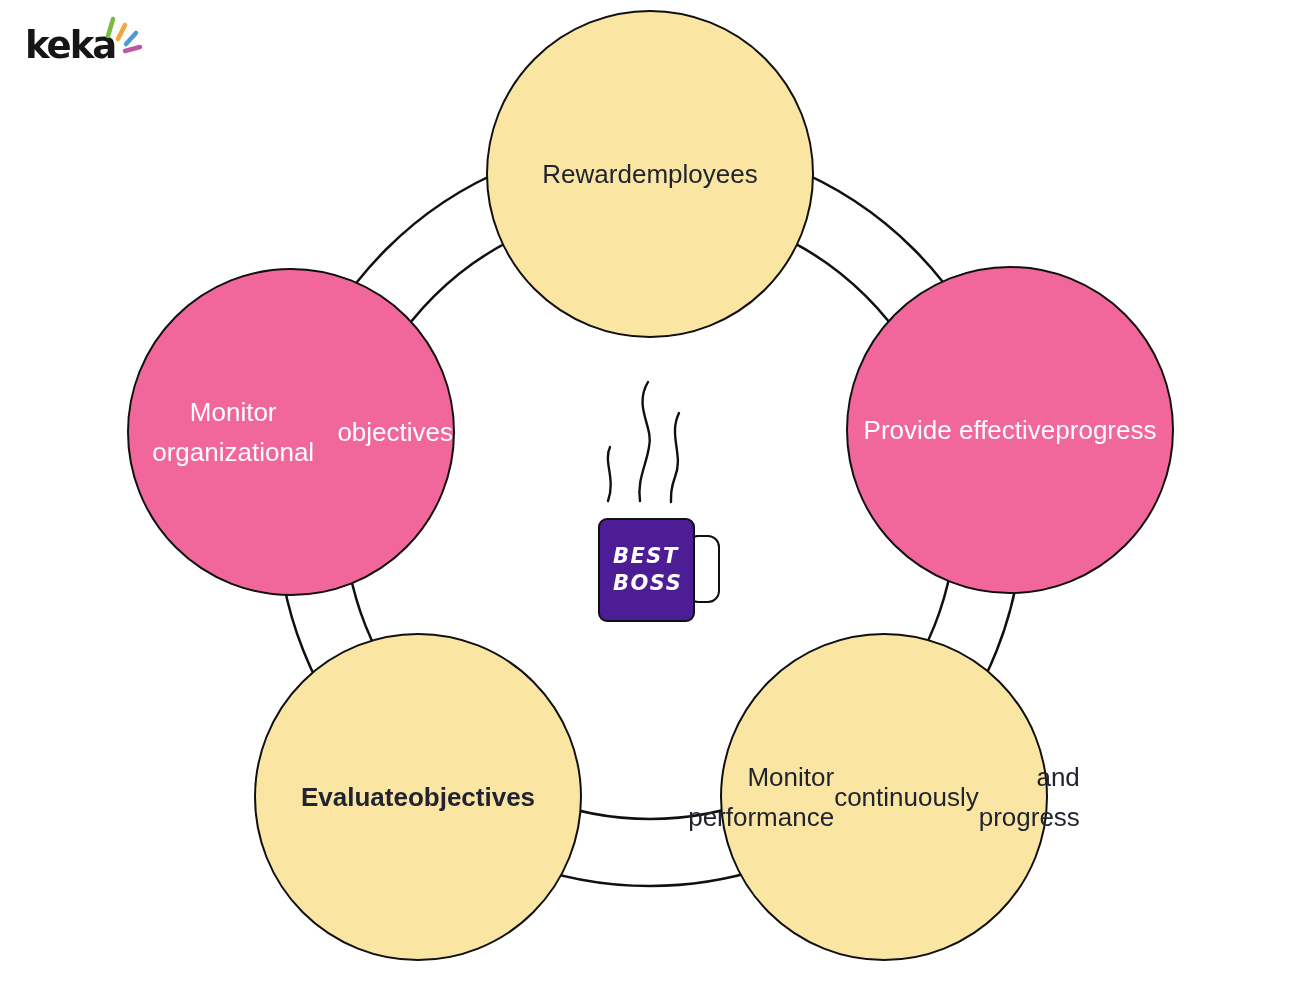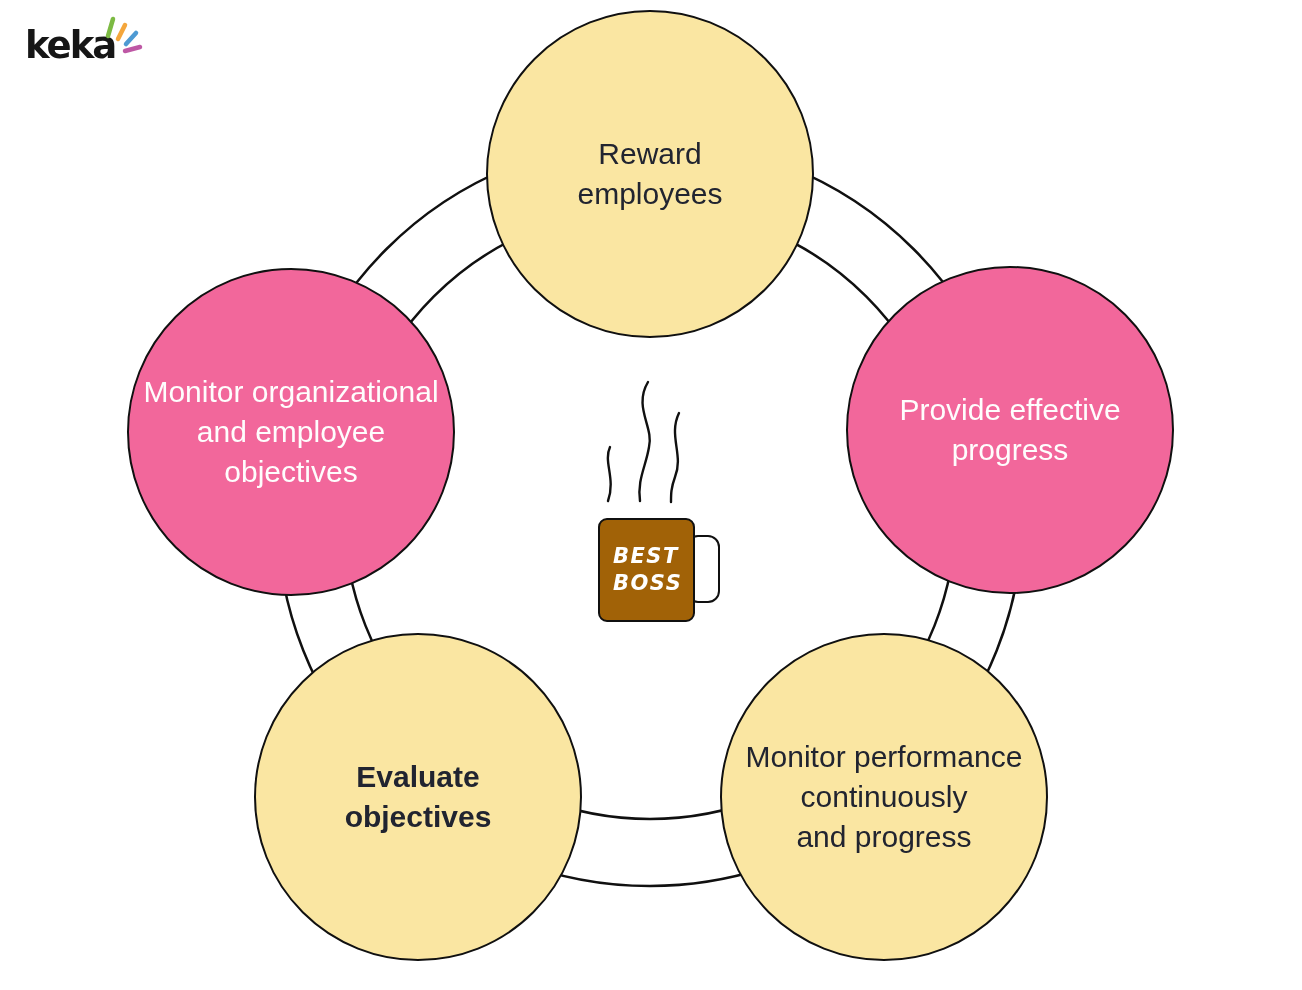--- a/index.html
+++ b/index.html
@@ -34,53 +34,52 @@
   }
   
   .node {
     position: absolute;
     width: 328px;
     height: 328px;
     box-sizing: border-box;
     border: 2.5px solid #101010;
     border-radius: 50%;
     display: flex;
-    flex-direction: column;
     align-items: center;
     justify-content: center;
     text-align: center;
-    font-size: 30px;
+    font-size: 26px;
     line-height: 40px;
     z-index: 2;
   }
   .node--yellow { background: #FAE6A2; color: #212430; }
   .node--pink   { background: #F2679B; color: #FEFDFD; }
   .node-pos-top          { left: 486px; top: 10px;  }
   .node-pos-right        { left: 846px; top: 266px; }
-  .node-pos-bottom-right { left: 720px; top: 633px; }
+  .node-pos-bottom-right { left: 720px; top: 633px; text-align: right; }
   .node-pos-bottom-left  { left: 254px; top: 633px; font-weight: bold; }
   .node-pos-left         { left: 127px; top: 268px; }
   .node-line { display: block; }
   
   .mug-handle {
     position: absolute;
     left: 686px; top: 535px;
     width: 34px; height: 68px;
     box-sizing: border-box;
     background: #ffffff;
     border: 2.5px solid #101010;
     border-radius: 12px;
     z-index: 1;
   }
   .mug-body {
     position: absolute;
     left: 598px; top: 518px;
     width: 97px; height: 104px;
     box-sizing: border-box;
-    background: #a16207;
+    background: #4c1d95;
     border: 2.5px solid #101010;
     border-radius: 9px;
     display: flex;
     flex-direction: column;
     justify-content: center;
     padding-left: 13px;
     z-index: 2;
   }
   .mug-line {
     color: #ffffff;
@@ -145,21 +144,20 @@
     <span class="node-line">and progress</span>
   </div>
 
   <div class="node node--yellow node-pos-bottom-left">
     <span class="node-line">Evaluate</span>
     <span class="node-line">objectives</span>
   </div>
 
   <div class="node node--pink node-pos-left">
     <span class="node-line">Monitor organizational</span>
-    <span class="node-line">and employee</span>
     <span class="node-line">objectives</span>
   </div>
 
   <div class="mug-handle"></div>
   <div class="mug-body">
     <span class="mug-line">BEST</span>
     <span class="mug-line">BOSS</span>
   </div>
 
   <div class="logo">

